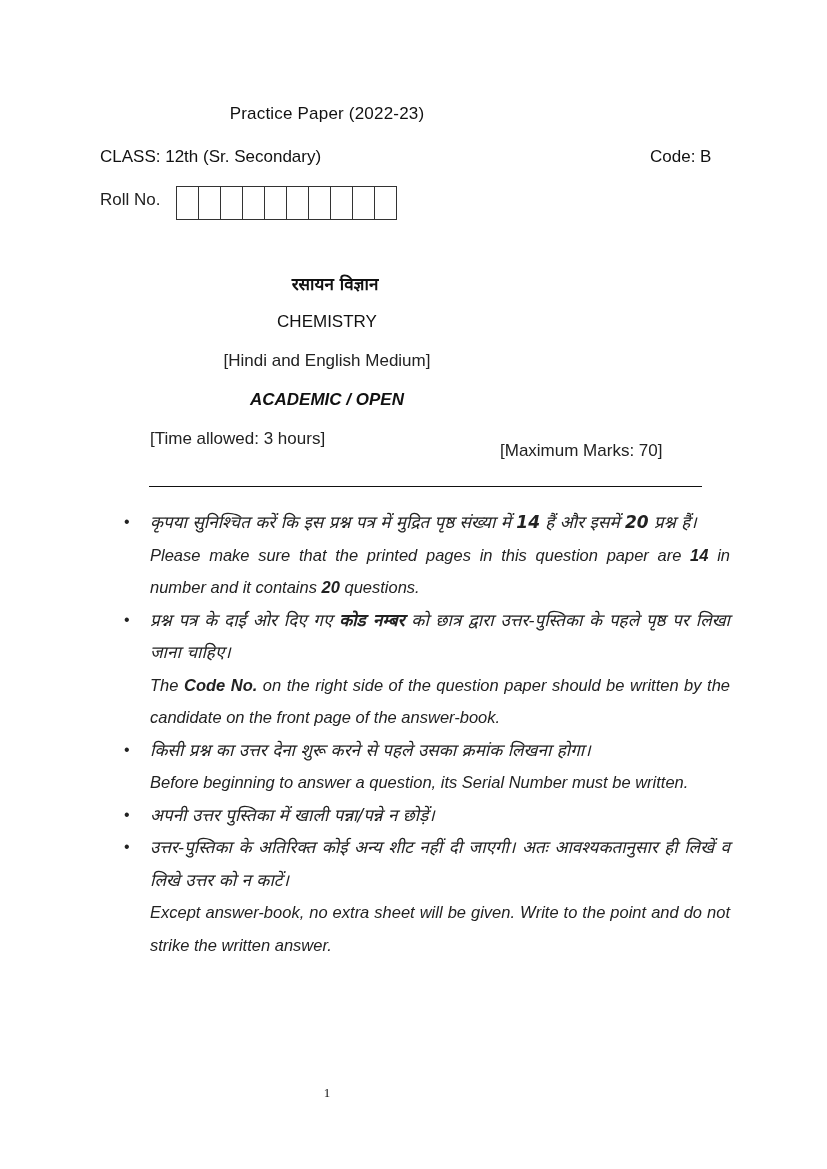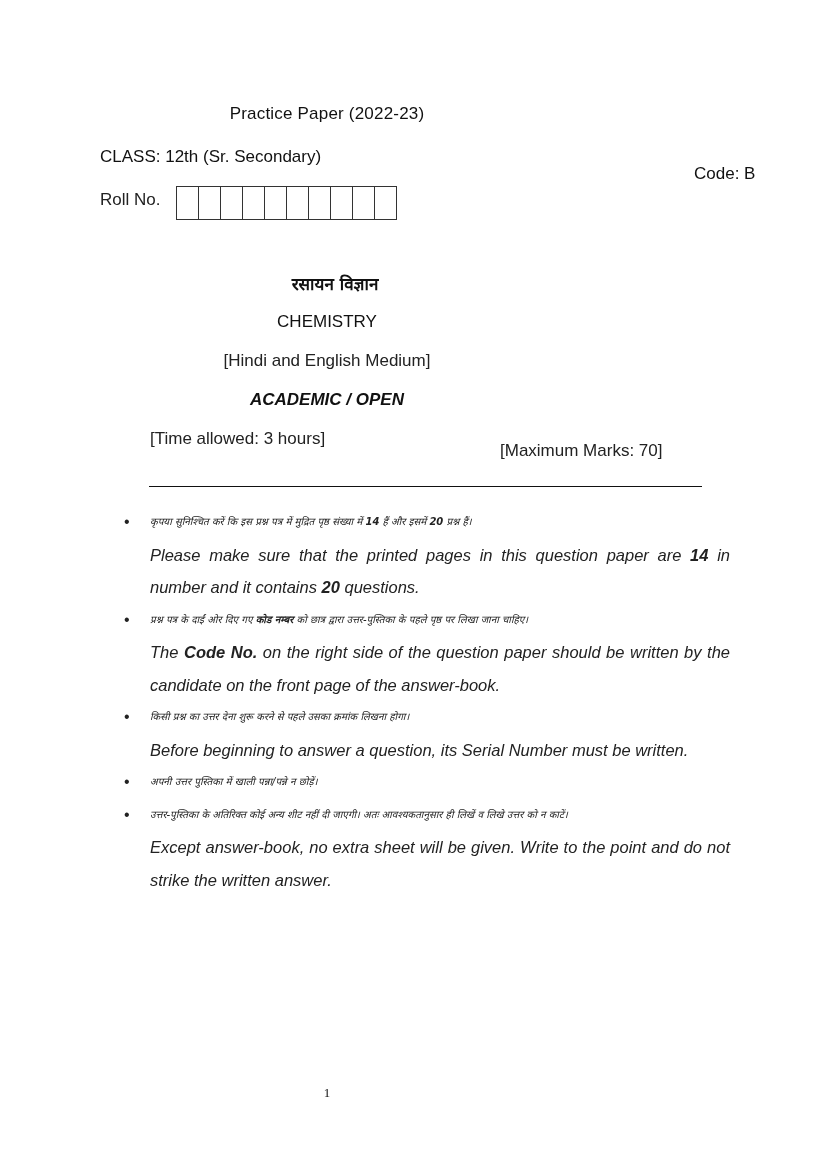--- a/index.html
+++ b/index.html
@@ -27,23 +27,22 @@
       font-size: 17px;
       letter-spacing: 0.2px;
     }
     .class-line {
       left: 100px;
       top: 147px;
       font-size: 17px;
     }
     .code-line {
       left: 650px;
-      top: 164px;
-      font-size: 17px;
-      margin-left: 44px;
+      top: 147px;
+      font-size: 17px;
     }
     .roll-label {
       left: 100px;
       top: 190px;
       font-size: 17px;
       font-weight: normal;
       color: #222;
     }
     .roll-grid {
       left: 176px;
@@ -119,21 +118,21 @@
     }
     .instr .bullet {
       position: absolute;
       left: 2px;
       top: 0;
       font-style: normal;
       font-size: 16px;
     }
     .instr .hi {
       font-family: "DejaVu Sans", sans-serif;
-      font-size: 10px;
+      font-size: 17px;
       text-align: justify;
       text-align-last: left;
       display: block;
     }
     .instr .en {
       display: block;
       text-align: justify;
       text-align-last: left;
     }
     .instr b { font-weight: bold; }

